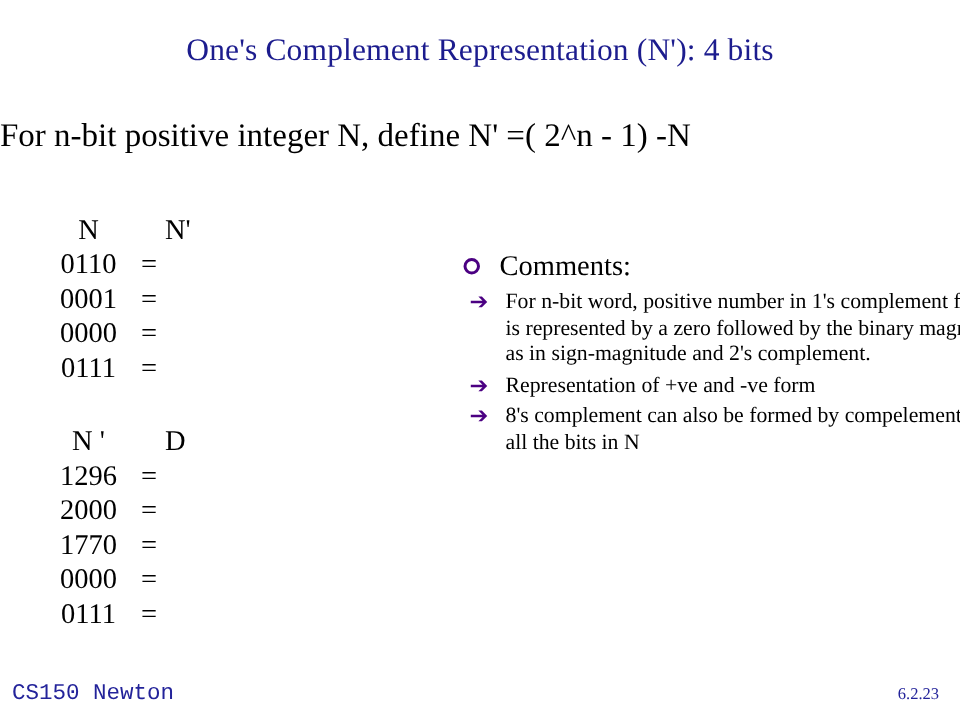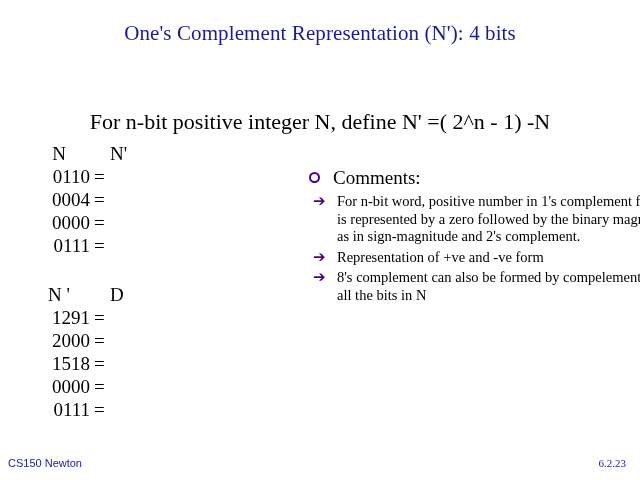--- a/index.html
+++ b/index.html
@@ -36,26 +36,25 @@
     letter-spacing: 0.1px;
     white-space: nowrap;
   }
 
   
   .subtitle {
     position: absolute;
     left: 0;
     top: 76px;
     width: 640px;
-    text-align: center;
+    text-align: left;
     font-size: 22px;
     line-height: 27px;
     color: #000000;
     white-space: nowrap;
-    margin-top: 32px;
   }
 
   
   .table-block {
     position: absolute;
     left: 28px;
     font-size: 19px;
     line-height: 23px;
     color: #000000;
   }
@@ -70,21 +69,21 @@
   .t-row {
     display: block;
     height: 23px;
     position: relative;
   }
   .col-a {
     position: absolute;
     left: 0;
     top: 0;
     width: 62px;
-    text-align: right;
+    text-align: center;
     white-space: pre;
   }
   .col-b {
     position: absolute;
     left: 66px;
     top: 0;
     text-align: left;
     white-space: pre;
   }
   .t-head .col-a {
@@ -147,24 +146,24 @@
   }
   .comment-text {
     display: block;
   }
 
   
   .footer-left {
     position: absolute;
     left: 8px;
     top: 456px;
-    font-size: 11px;
+    font-size: 15px;
     line-height: 14px;
     color: #23239a;
-    font-family: Liberation Sans, sans-serif;
+    font-family: Liberation Mono, monospace;
   }
   .footer-right {
     position: absolute;
     right: 10px;
     top: 456px;
     font-size: 11px;
     line-height: 14px;
     color: #23239a;
     text-align: left;
     font-family: "Liberation Serif", "DejaVu Serif", serif;
@@ -182,48 +181,48 @@
   <div class="table-block" id="table-one">
     <div class="t-head">
       <span class="col-a">N</span>
       <span class="col-b">N'</span>
     </div>
     <div class="t-row">
       <span class="col-a">0110</span>
       <span class="col-b">=</span>
     </div>
     <div class="t-row">
-      <span class="col-a">0004</span>
+      <span class="col-a">0001</span>
       <span class="col-b">=</span>
     </div>
     <div class="t-row">
       <span class="col-a">0000</span>
       <span class="col-b">=</span>
     </div>
     <div class="t-row">
       <span class="col-a">0111</span>
       <span class="col-b">=</span>
     </div>
   </div>
 
   <div class="table-block" id="table-two">
     <div class="t-head">
       <span class="col-a">N '</span>
       <span class="col-b">D</span>
     </div>
     <div class="t-row">
-      <span class="col-a">1291</span>
+      <span class="col-a">1296</span>
       <span class="col-b">=</span>
     </div>
     <div class="t-row">
       <span class="col-a">2000</span>
       <span class="col-b">=</span>
     </div>
     <div class="t-row">
-      <span class="col-a">1518</span>
+      <span class="col-a">1770</span>
       <span class="col-b">=</span>
     </div>
     <div class="t-row">
       <span class="col-a">0000</span>
       <span class="col-b">=</span>
     </div>
     <div class="t-row">
       <span class="col-a">0111</span>
       <span class="col-b">=</span>
     </div>

